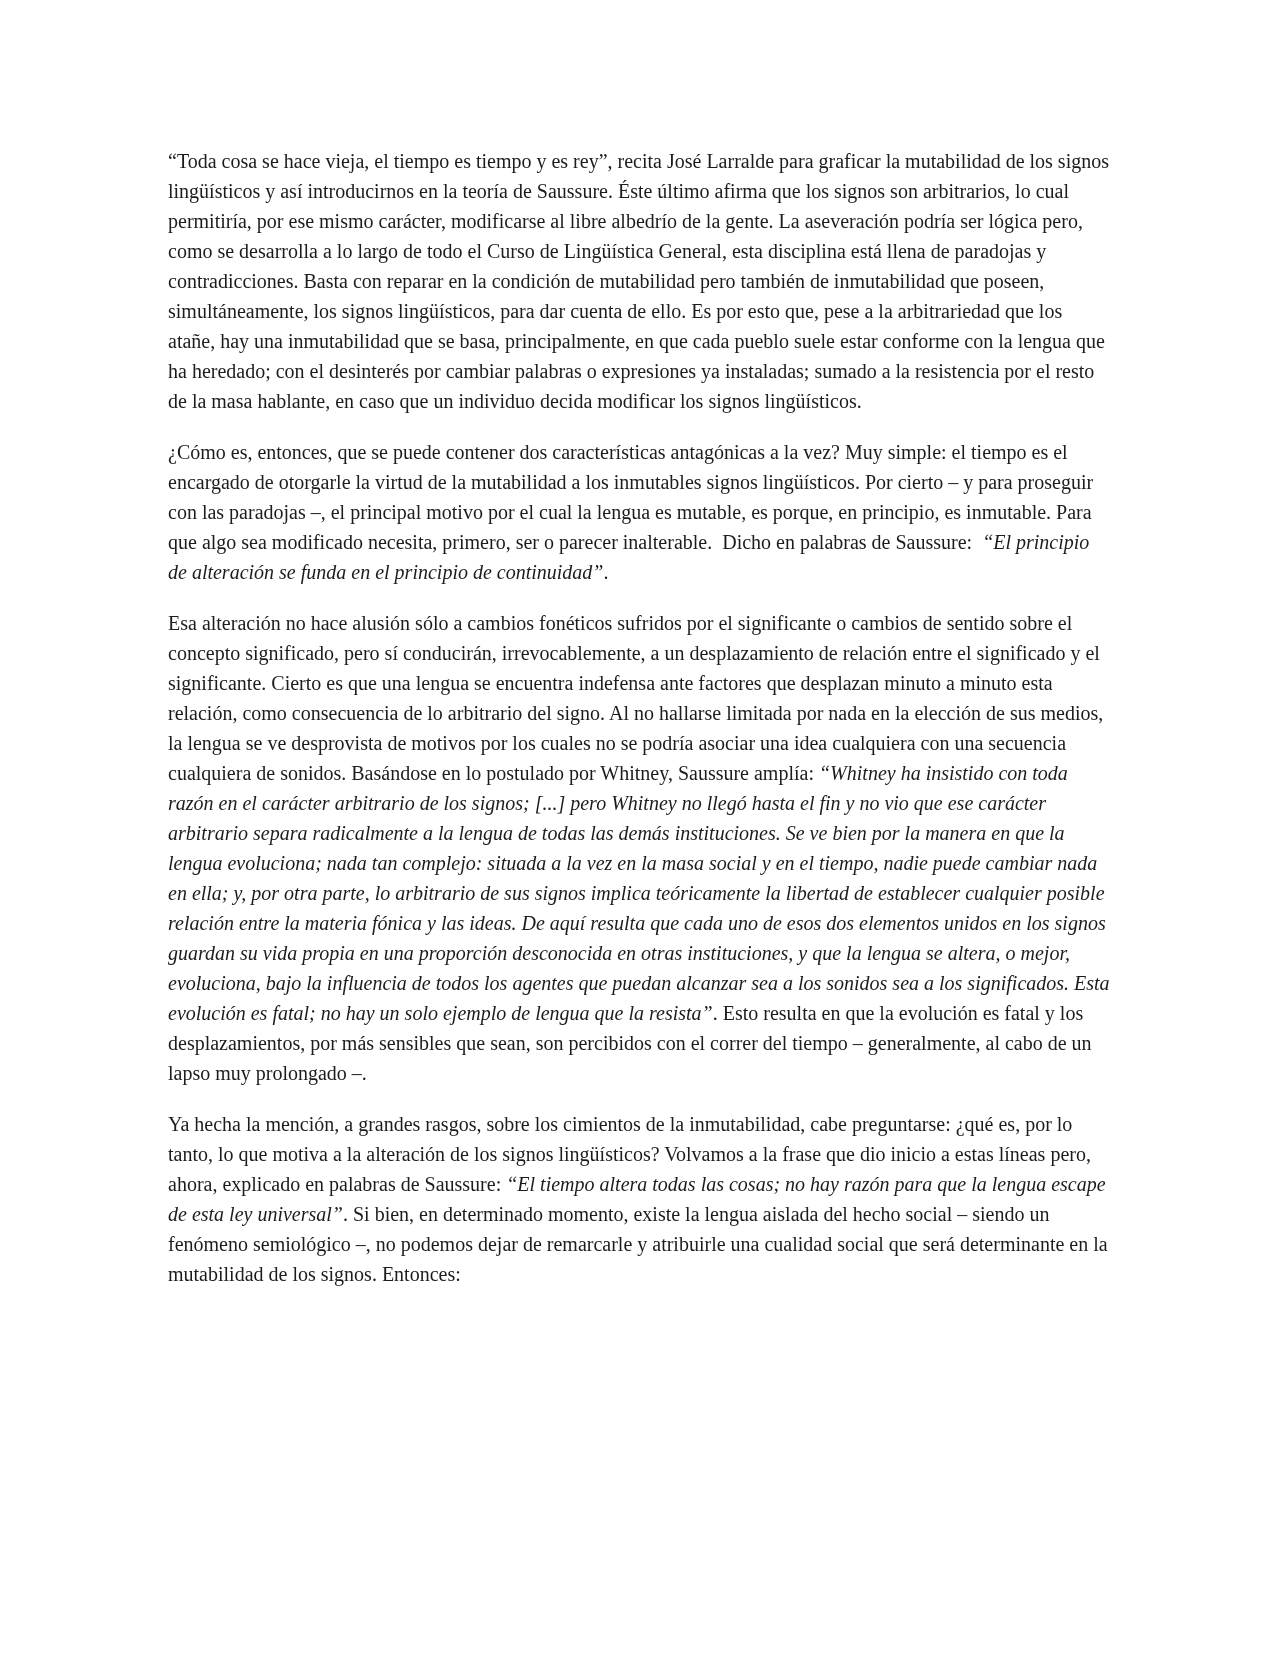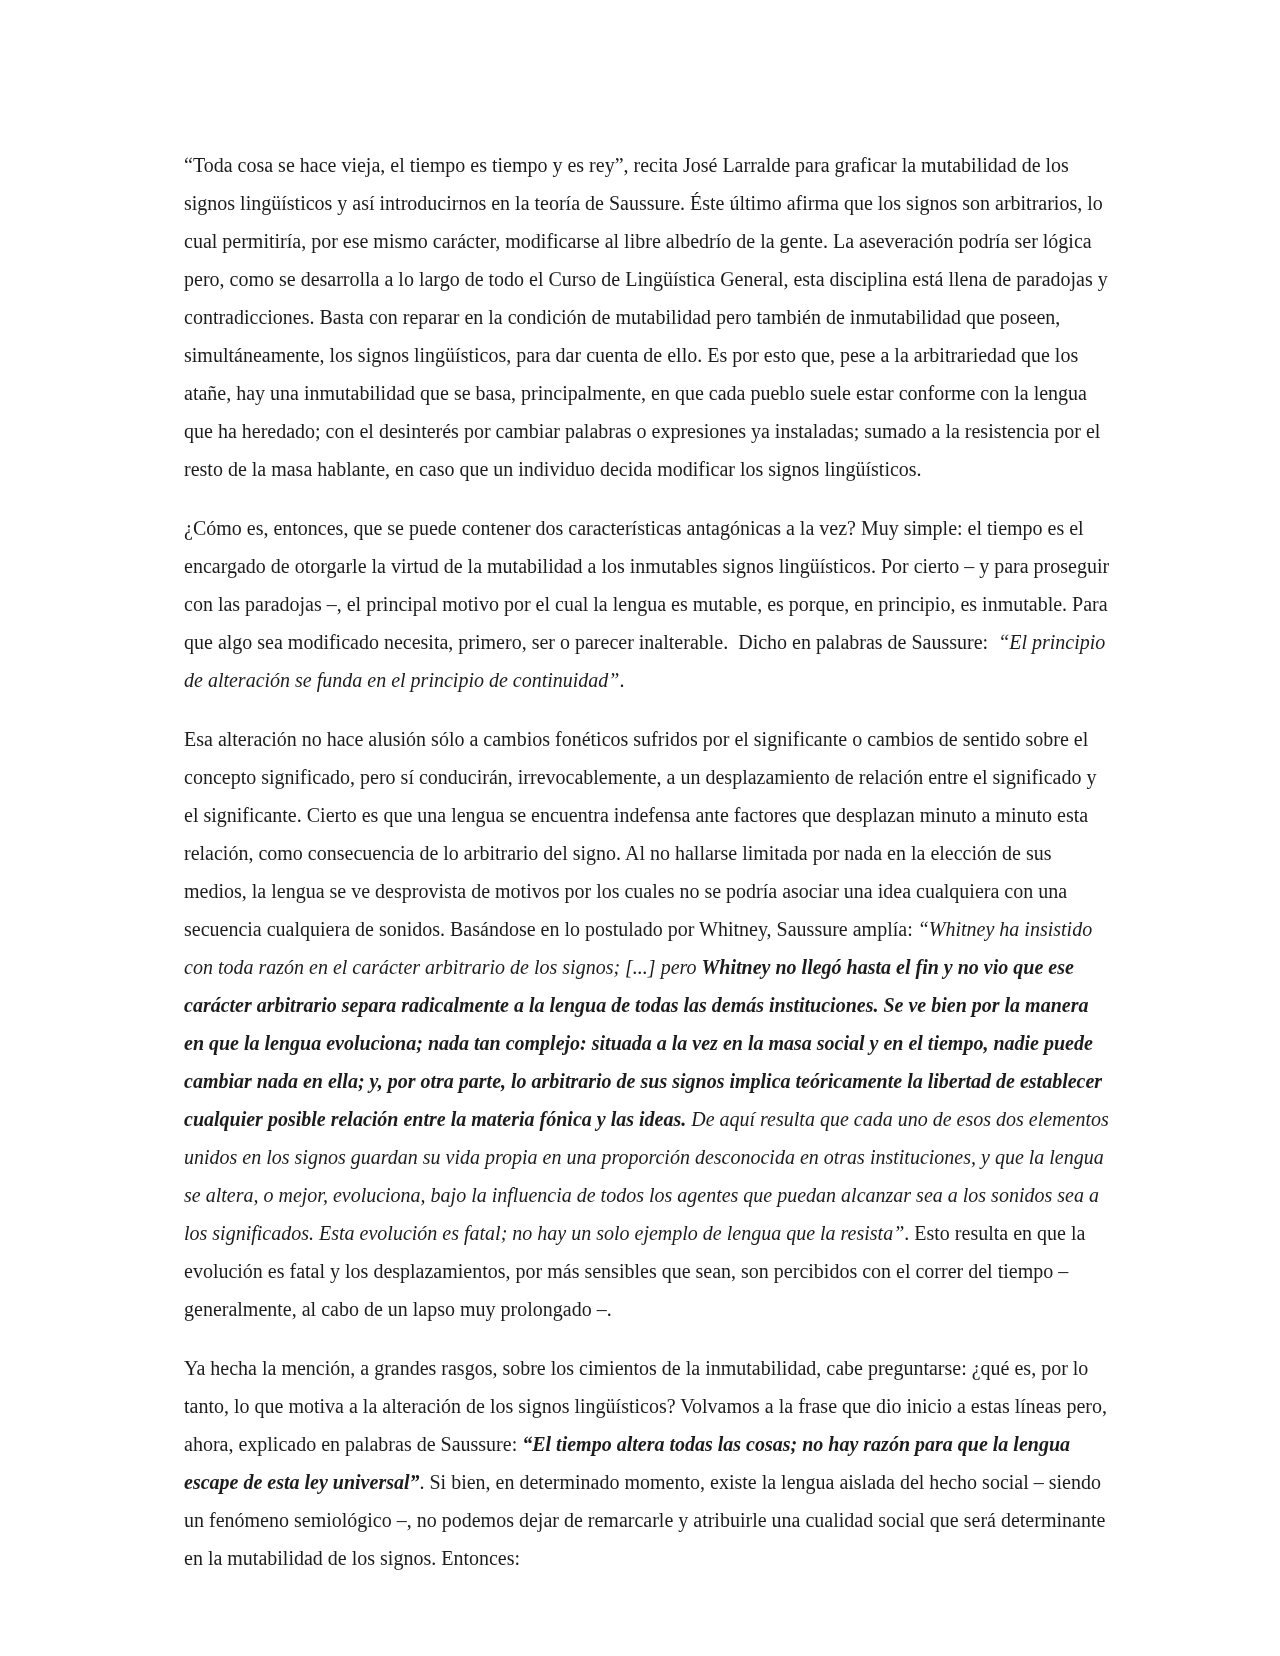--- a/index.html
+++ b/index.html
@@ -14,31 +14,31 @@
     background: #ffffff;
     overflow: hidden;
   }
   .text-block {
     position: absolute;
     left: 168px;
     top: 146px;
     width: 945px;
   }
   .para {
-    margin: 0 0 21px 16px;
+    margin: 0 0 21px 0;
     font-family: "Liberation Serif", "DejaVu Serif", serif;
     font-size: 20px;
-    line-height: 38px;
+    line-height: 30px;
     color: #1c1c1c;
     text-align: left;
     white-space: pre-wrap;
   }
   .seg { font-style: normal; font-weight: normal; }
   .seg.i { font-style: italic; }
-  .seg.bi { font-style: italic; font-weight: bold; }
+  .seg.bi { font-style: italic; font-weight: normal; }
 </style>
 </head>
 <body>
 
 <div class="page">
   <div class="text-block">
       <p class="para"><span class="seg">“Toda cosa se hace vieja, el tiempo es tiempo y es rey”, recita José Larralde para graficar la mutabilidad de los signos lingüísticos y así introducirnos en la teoría de Saussure. Éste último afirma que los signos son arbitrarios, lo cual permitiría, por ese mismo carácter, modificarse al libre albedrío de la gente. La aseveración podría ser lógica pero, como se desarrolla a lo largo de todo el Curso de Lingüística General, esta disciplina está llena de paradojas y contradicciones. Basta con reparar en la condición de mutabilidad pero también de inmutabilidad que poseen, simultáneamente, los signos lingüísticos, para dar cuenta de ello. Es por esto que, pese a la arbitrariedad que los atañe, hay una inmutabilidad que se basa, principalmente, en que cada pueblo suele estar conforme con la lengua que ha heredado; con el desinterés por cambiar palabras o expresiones ya instaladas; sumado a la resistencia por el resto de la masa hablante, en caso que un individuo decida modificar los signos lingüísticos.</span></p>
       <p class="para"><span class="seg">¿Cómo es, entonces, que se puede contener dos características antagónicas a la vez? Muy simple: el tiempo es el encargado de otorgarle la virtud de la mutabilidad a los inmutables signos lingüísticos. Por cierto – y para proseguir con las paradojas –, el principal motivo por el cual la lengua es mutable, es porque, en principio, es inmutable. Para que algo sea modificado necesita, primero, ser o parecer inalterable.  Dicho en palabras de Saussure:  </span><span class="seg i">“El principio de alteración se funda en el principio de continuidad”</span><span class="seg">.</span></p>
       <p class="para"><span class="seg">Esa alteración no hace alusión sólo a cambios fonéticos sufridos por el significante o cambios de sentido sobre el concepto significado, pero sí conducirán, irrevocablemente, a un desplazamiento de relación entre el significado y el significante. Cierto es que una lengua se encuentra indefensa ante factores que desplazan minuto a minuto esta relación, como consecuencia de lo arbitrario del signo. Al no hallarse limitada por nada en la elección de sus medios, la lengua se ve desprovista de motivos por los cuales no se podría asociar una idea cualquiera con una secuencia cualquiera de sonidos. Basándose en lo postulado por Whitney, Saussure amplía: </span><span class="seg i">“Whitney ha insistido con toda razón en el carácter arbitrario de los signos; [...] pero </span><span class="seg bi">Whitney no llegó hasta el fin y no vio que ese carácter arbitrario separa radicalmente a la lengua de todas las demás instituciones. Se ve bien por la manera en que la lengua evoluciona; nada tan complejo: situada a la vez en la masa social y en el tiempo, nadie puede cambiar nada en ella; y, por otra parte, lo arbitrario de sus signos implica teóricamente la libertad de establecer cualquier posible relación entre la materia fónica y las ideas. </span><span class="seg i">De aquí resulta que cada uno de esos dos elementos unidos en los signos guardan su vida propia en una proporción desconocida en otras instituciones, y que la lengua se altera, o mejor, evoluciona, bajo la influencia de todos los agentes que puedan alcanzar sea a los sonidos sea a los significados. Esta evolución es fatal; no hay un solo ejemplo de lengua que la resista”</span><span class="seg">. Esto resulta en que la evolución es fatal y los desplazamientos, por más sensibles que sean, son percibidos con el correr del tiempo – generalmente, al cabo de un lapso muy prolongado –.</span></p>
       <p class="para"><span class="seg">Ya hecha la mención, a grandes rasgos, sobre los cimientos de la inmutabilidad, cabe preguntarse: ¿qué es, por lo tanto, lo que motiva a la alteración de los signos lingüísticos? Volvamos a la frase que dio inicio a estas líneas pero, ahora, explicado en palabras de Saussure: </span><span class="seg bi">“El tiempo altera todas las cosas; no hay razón para que la lengua escape de esta ley universal”</span><span class="seg">. Si bien, en determinado momento, existe la lengua aislada del hecho social – siendo un fenómeno semiológico –, no podemos dejar de remarcarle y atribuirle una cualidad social que será determinante en la mutabilidad de los signos. Entonces:</span></p>

